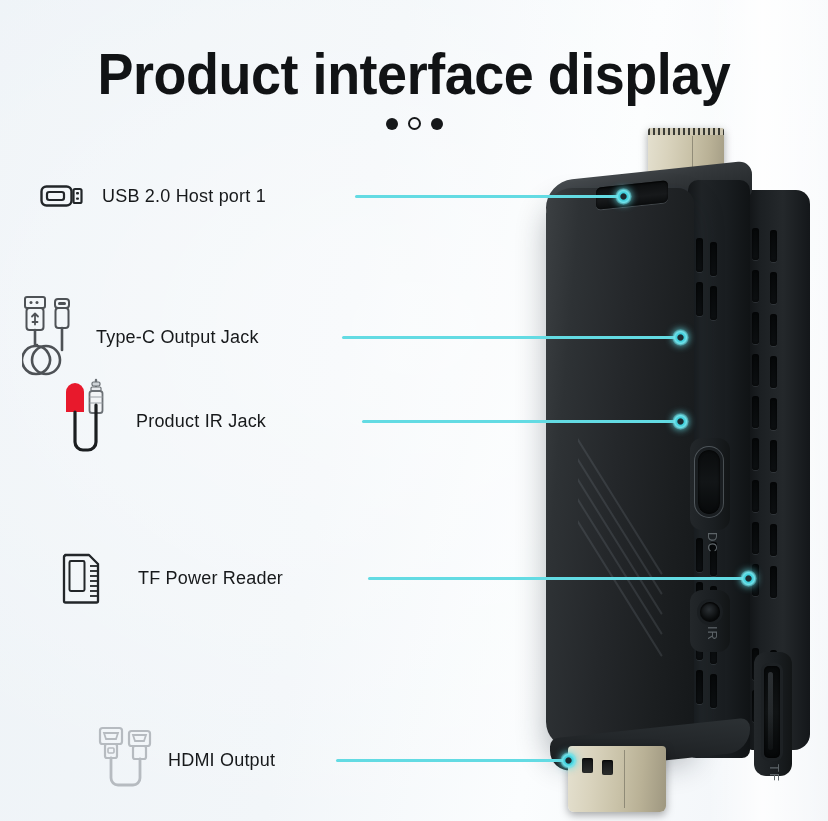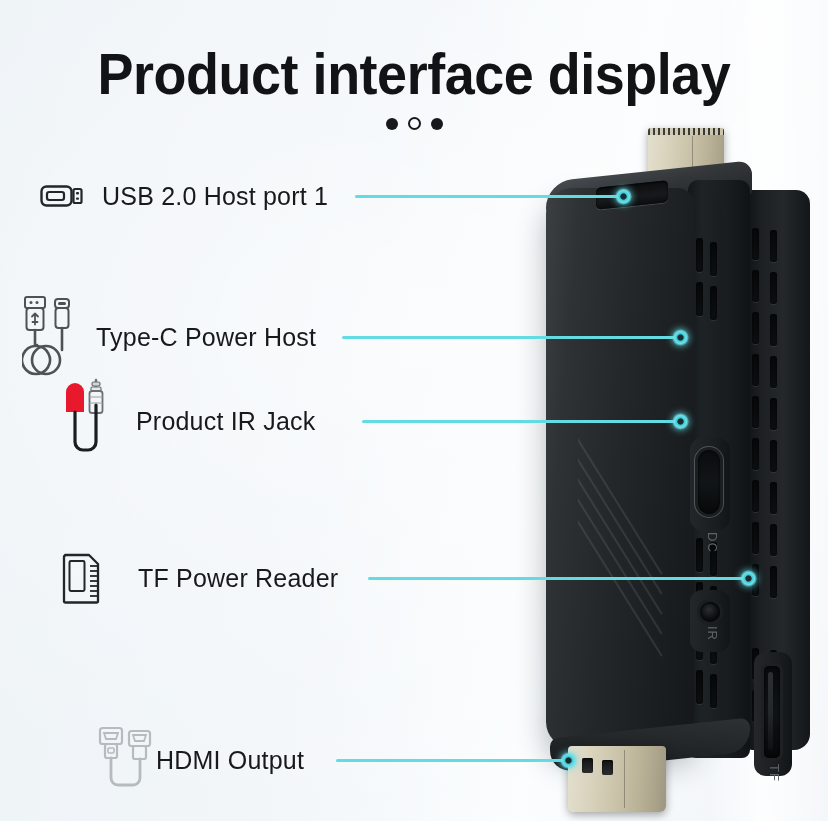--- a/index.html
+++ b/index.html
@@ -44,21 +44,21 @@
     margin:0 5px;vertical-align:middle;
   }
   #dots span.solid{background:#16181a;}
   #dots span.hollow{background:transparent;border:2.4px solid #16181a;width:9px;height:9px;}
 
   
   .row{position:absolute;height:0;}
   .ico{position:absolute;left:0;top:50%;transform:translateY(-50%);}
   .lbl{
     position:absolute;top:50%;transform:translateY(-50%);
-    font-size:25px;color:#17191b;font-weight:400;white-space:nowrap;
+    font-size:18px;color:#17191b;font-weight:400;white-space:nowrap;
     letter-spacing:.2px;
   }
   .line{
     position:absolute;top:50%;height:3px;margin-top:-1.5px;
     background:#63dbe3;border-radius:2px;
   }
   .endpt{
     position:absolute;top:50%;width:17px;height:17px;margin-top:-8.5px;margin-left:-8.5px;
     border-radius:50%;
     background:radial-gradient(circle at 50% 50%,#1d2b30 0%,#1d2b30 22%,#39c9d6 30%,#6fe2ea 50%,rgba(99,219,227,.55) 68%,rgba(99,219,227,0) 100%);
@@ -309,21 +309,21 @@
 
         <rect x="33" y="5" width="14" height="9" rx="3" fill="none" stroke="#4e5256" stroke-width="2"></rect>
         <rect x="36" y="8" width="8" height="3" rx="1.5" fill="#4e5256"></rect>
         <rect x="33.5" y="14" width="13" height="20" rx="3" fill="none" stroke="#4e5256" stroke-width="2"></rect>
 
         <path d="M13 36 v16 a14 14 0 1 0 2 0 v-1" fill="none" stroke="#4e5256" stroke-width="2.6" stroke-linecap="round"></path>
         <path d="M40 34 v22" fill="none" stroke="#4e5256" stroke-width="2.6" stroke-linecap="round"></path>
         <circle cx="24" cy="66" r="14" fill="none" stroke="#4e5256" stroke-width="2.6"></circle>
       </svg>
     </div>
-    <div class="lbl" style="left:74px;">Type-C Power Host</div>
+    <div class="lbl" style="left:74px;">Type-C Output Jack</div>
     <div class="line" style="left:320px;width:338px;"></div>
     <div class="endpt" style="left:658px;"></div>
   </div>
 
   <div class="row" style="left:56px;top:421px;width:600px;">
     <div class="ico" style="width:62px;height:86px;">
       <svg width="62" height="86" viewBox="0 0 62 86">
 
         <path d="M10 14 a9 9 0 0 1 18 0 v20 h-18 z" fill="#e8192c"></path>
 
@@ -371,18 +371,18 @@
         <rect x="9" y="19" width="12" height="14" rx="2" fill="none" stroke="#b6bbc0" stroke-width="2.2"></rect>
         <rect x="12" y="23" width="6" height="5" rx="1" fill="none" stroke="#b6bbc0" stroke-width="1.6"></rect>
 
         <rect x="33" y="6" width="21" height="15" rx="2.6" fill="none" stroke="#b6bbc0" stroke-width="2.2"></rect>
         <path d="M37 10 h13 l-2 6 h-9 z" fill="none" stroke="#b6bbc0" stroke-width="1.8"></path>
         <rect x="37" y="21" width="13" height="13" rx="2" fill="none" stroke="#b6bbc0" stroke-width="2.2"></rect>
 
         <path d="M15 33 v20 a7 7 0 0 0 7 7 h15 a7 7 0 0 0 7 -7 v-19" fill="none" stroke="#b6bbc0" stroke-width="2.8" stroke-linecap="round"></path>
       </svg>
     </div>
-    <div class="lbl" style="left:60px;">HDMI Output</div>
+    <div class="lbl" style="left:72px;">HDMI Output</div>
     <div class="line" style="left:240px;width:232px;"></div>
     <div class="endpt" style="left:472px;"></div>
   </div>
 
 </div>
 
 </body></html>

